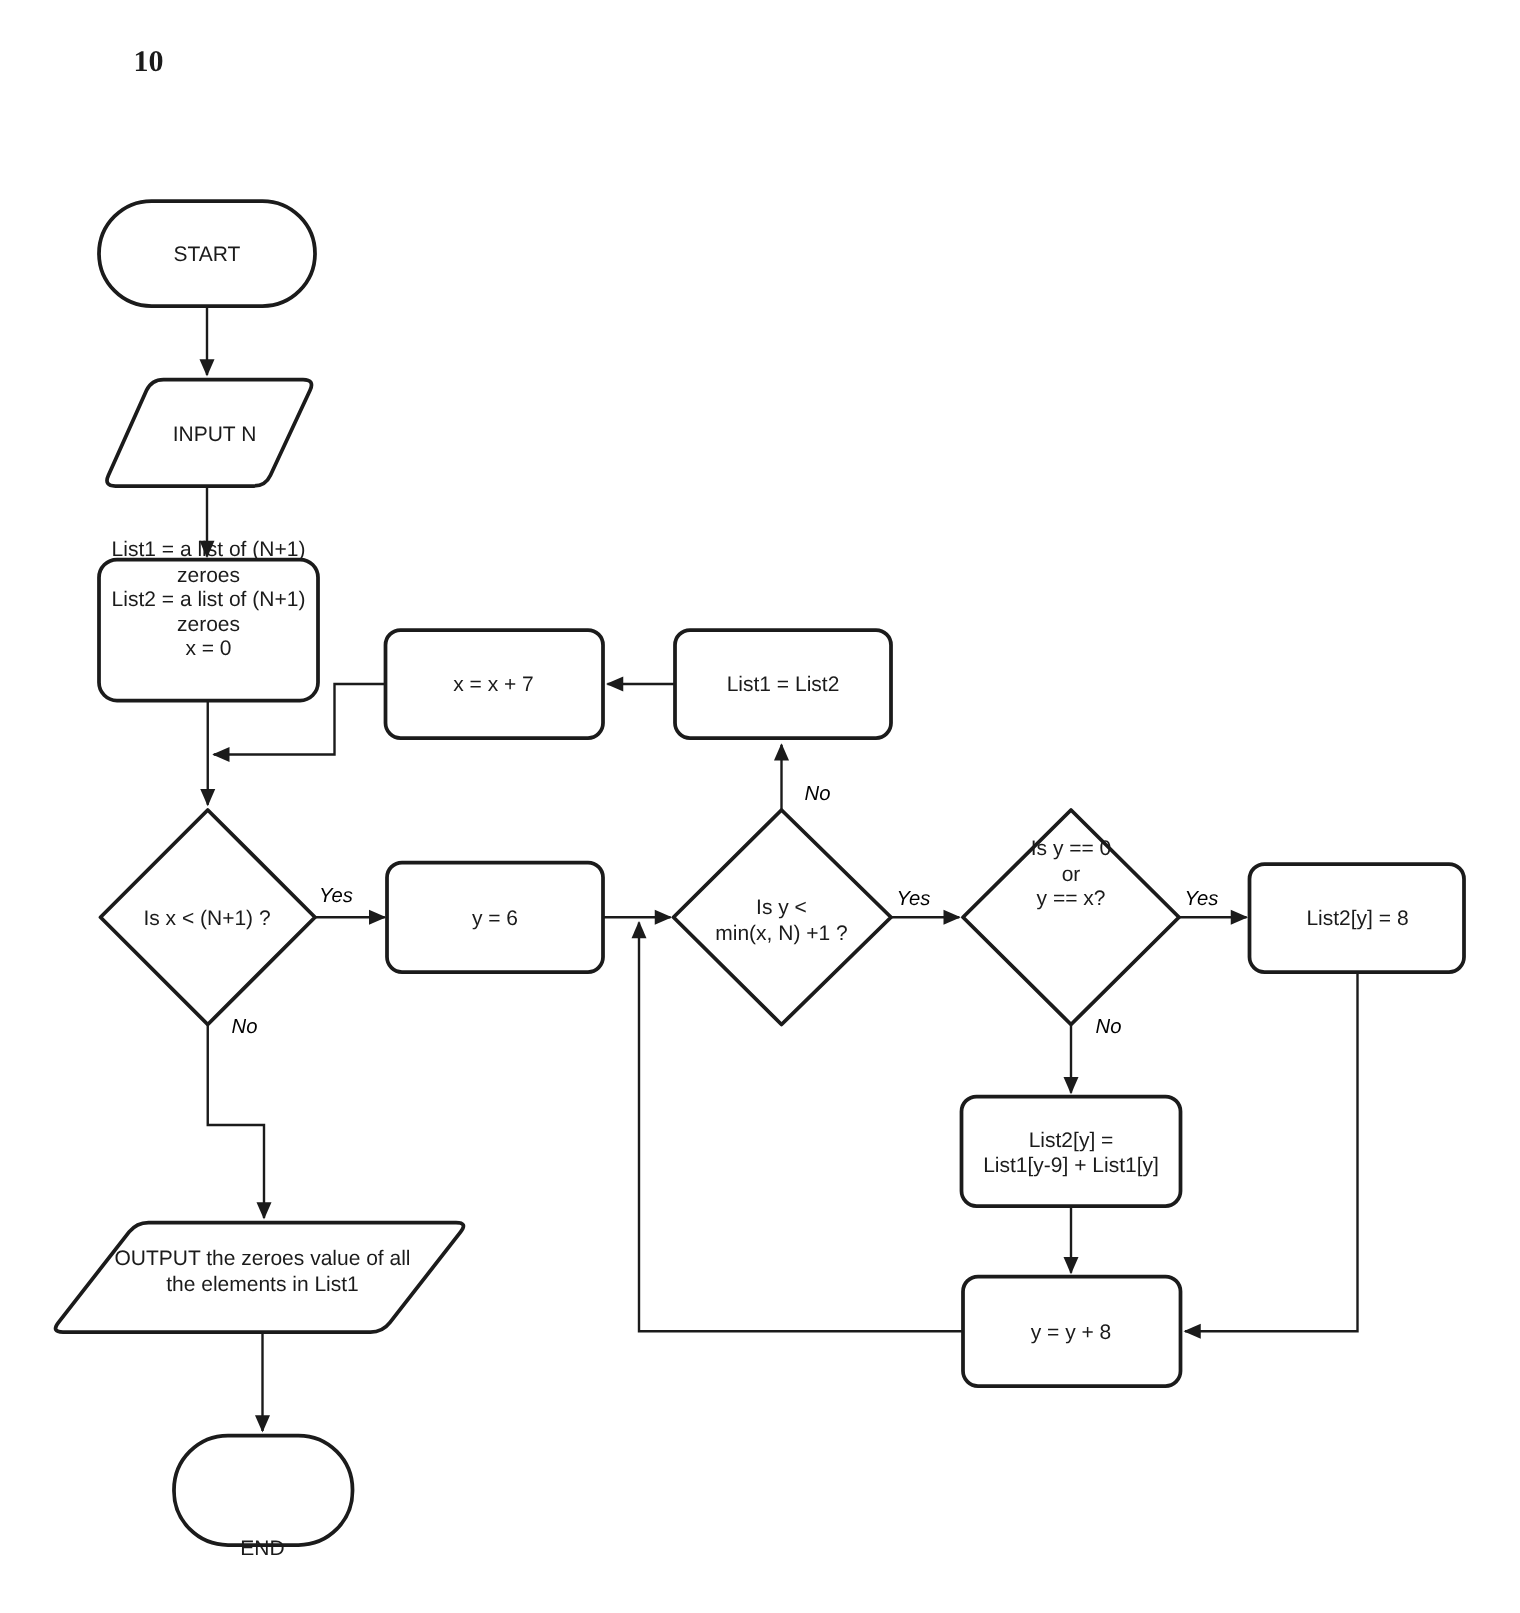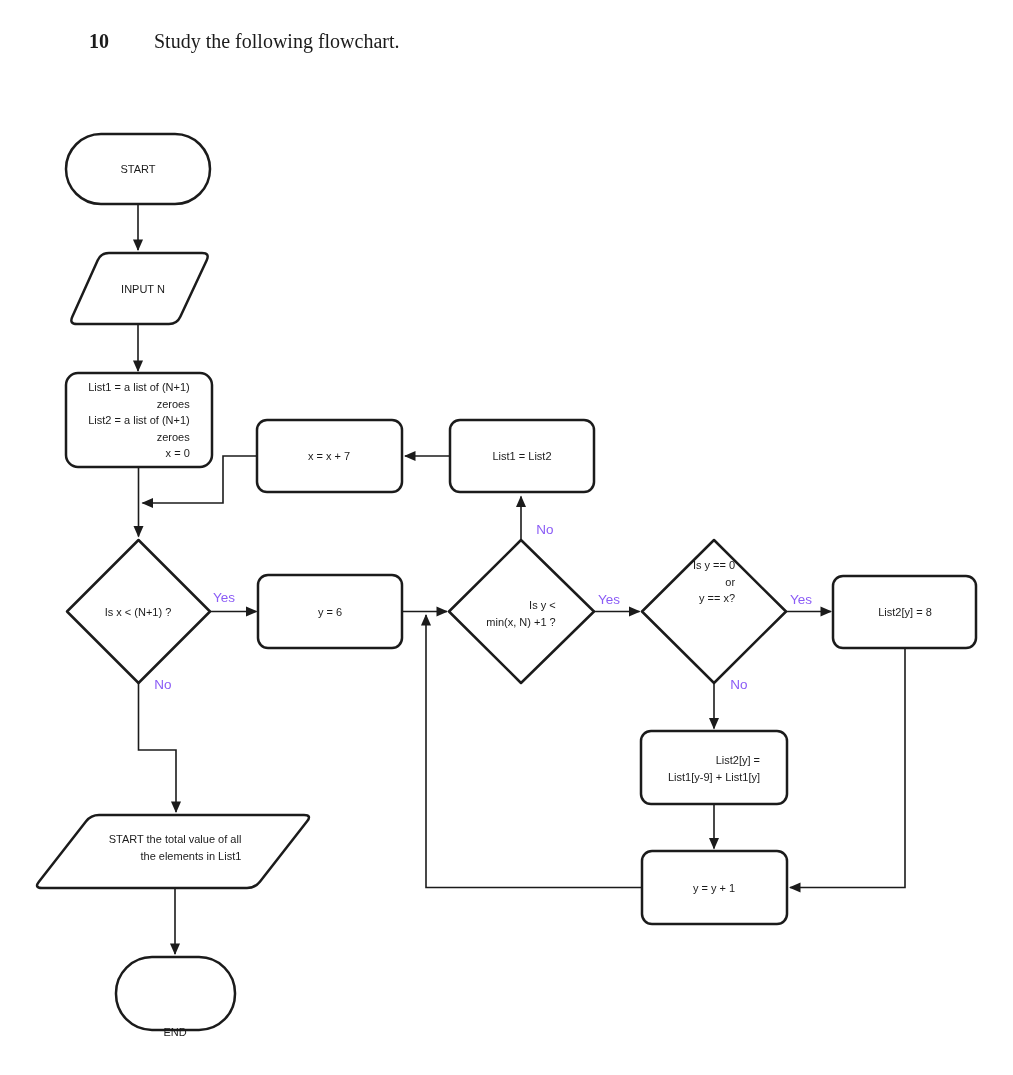--- a/index.html
+++ b/index.html
@@ -13,35 +13,35 @@
   }
   .qtext{
     position:absolute;left:130px;top:30px;
     font-family:"Liberation Serif",serif;font-size:20px;
   }
   svg.diagram{position:absolute;left:0;top:0;}
   .shape{fill:#ffffff;stroke:#1b1b1b;stroke-width:2.5;stroke-linejoin:round;}
   .conn{fill:none;stroke:#1b1b1b;stroke-width:1.6;}
   .labels div{position:absolute;transform:translate(-50%,-50%);}
   .node-label{
-    white-space:pre-line;text-align:right;width:max-content;
-    font-size:11px;line-height:16.5px;color:#1b1b1b;
+    white-space:pre-line;text-align:center;width:max-content;
+    font-size:14px;line-height:16.5px;color:#1b1b1b;
   }
   .edge-label{
-    width:max-content;font-size:13.5px;color:#8b5cf6;background:#ffffff;
+    width:max-content;font-size:13.5px;color:#000000;background:#ffffff;
     padding:0 2px;
+    font-style:italic;
   }
 </style>
 </head>
 <body>
 
 <div class="page">
 
   <div class="qnum">10</div>
-  <div class="qtext">Study the following flowchart.</div>
 
   <svg class="diagram" width="1013" height="1075" viewBox="0 0 1013 1075">
     <defs>
       <marker id="arrow" markerUnits="userSpaceOnUse" markerWidth="13" markerHeight="11" refX="11" refY="5.5" orient="auto">
         <path d="M0.5,0.5 L12,5.5 L0.5,10.5 Z" fill="#1b1b1b"></path>
       </marker>
     </defs>
 
     <g>
       <path class="conn" marker-end="url(#arrow)" d="M114,205 L114,250"></path>
@@ -76,39 +76,39 @@
       <rect class="shape" x="617" y="731" width="146" height="73" rx="10" ry="10"></rect>
       <rect class="shape" x="618" y="851" width="145" height="73" rx="10" ry="10"></rect>
       <path class="shape" d="M75,815 L280,815 Q288,815 283.1,821.3 L235.9,881.7 Q231,888 223,888 L18,888 Q10,888 14.9,881.7 L62.1,821.3 Q67,815 75,815 Z"></path>
       <rect class="shape" x="92" y="957" width="119" height="73" rx="36" ry="36"></rect>
     </g>
   </svg>
 
   <div class="labels">
     <div class="node-label" style="left:114px;top:169px">START</div>
     <div class="node-label" style="left:119px;top:289px">INPUT N</div>
-    <div class="node-label" style="left:115px;top:420px">List1 = a list of (N+1)
+    <div class="node-label" style="left:115px;top:399px">List1 = a list of (N+1)
 zeroes
 List2 = a list of (N+1)
 zeroes
 x = 0</div>
     <div class="node-label" style="left:114px;top:612px">Is x &lt; (N+1) ?</div>
     <div class="node-label" style="left:305px;top:456px">x = x + 7</div>
     <div class="node-label" style="left:498px;top:456px">List1 = List2</div>
     <div class="node-label" style="left:306px;top:612px">y = 6</div>
     <div class="node-label" style="left:497px;top:613px">Is y &lt;
 min(x, N) +1 ?</div>
     <div class="node-label" style="left:690px;top:582px">Is y == 0
 or
 y == x?</div>
     <div class="node-label" style="left:881px;top:612px">List2[y] = 8</div>
     <div class="node-label" style="left:690px;top:768px">List2[y] =
 List1[y-9] + List1[y]</div>
-    <div class="node-label" style="left:690px;top:888px">y = y + 1</div>
-    <div class="node-label" style="left:151px;top:847px">START the total value of all
+    <div class="node-label" style="left:690px;top:888px">y = y + 8</div>
+    <div class="node-label" style="left:151px;top:847px">OUTPUT the zeroes value of all
 the elements in List1</div>
     <div class="node-label" style="left:151px;top:1032px">END</div>
 
     <div class="edge-label" style="left:200px;top:597px">Yes</div>
     <div class="edge-label" style="left:139px;top:684px">No</div>
     <div class="edge-label" style="left:585px;top:599px">Yes</div>
     <div class="edge-label" style="left:521px;top:529px">No</div>
     <div class="edge-label" style="left:777px;top:599px">Yes</div>
     <div class="edge-label" style="left:715px;top:684px">No</div>
   </div>

